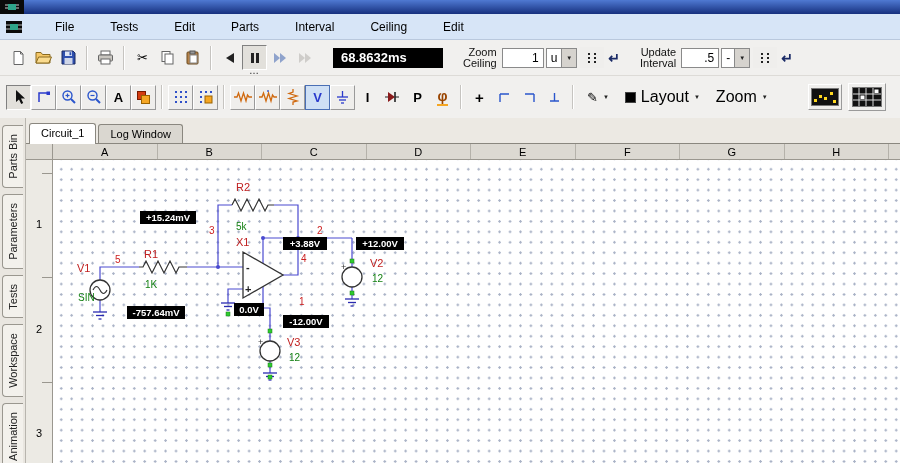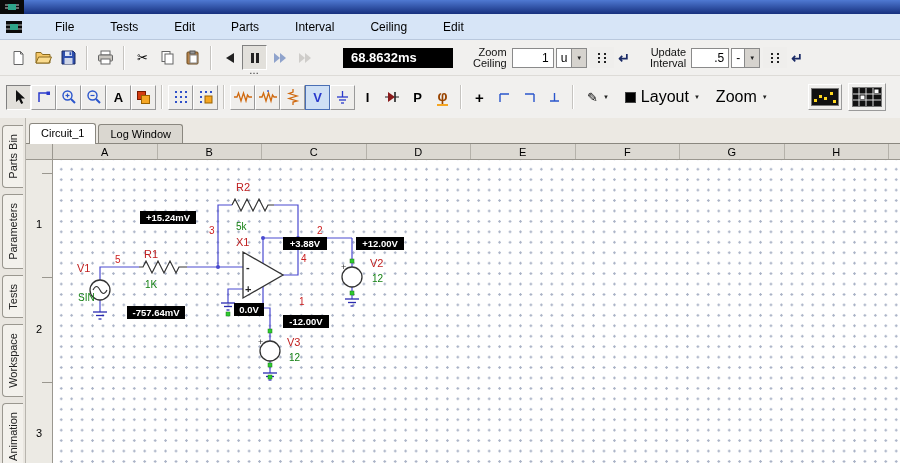--- a/index.html
+++ b/index.html
@@ -22,21 +22,21 @@
   .tb2{height:42px;padding:0 6px}
   .tbtn{width:25px;height:25px;display:flex;align-items:center;justify-content:center;border:1px solid transparent;background:transparent;position:relative;flex:0 0 auto}
   .raised{border-color:#fff #9a9a9a #9a9a9a #fff;background:#efeeec}
   .pressed{border-color:#808080 #fff #fff #808080;background:#e2e0db}
   .selected{border:1px solid #4a6fb5;background:#cfe0f5}
   .disabled{opacity:.55}
   .sep{width:2px;height:24px;border-left:1px solid #c6c4c0;border-right:1px solid #fff;margin:0 5px;flex:0 0 auto}
   .glyph{font-size:13px;line-height:1}
   .pdots{position:absolute;bottom:-7px;left:0;right:0;text-align:center;font-size:10px;letter-spacing:1px;color:#222}
 
-  .time{width:110px;height:20px;background:#000;color:#fff;font-weight:bold;font-size:13px;display:flex;align-items:center;padding-left:8px;margin:0 6px 0 26px;flex:0 0 auto}
+  .time{width:110px;height:20px;background:#000;color:#fff;font-weight:bold;font-size:13px;display:flex;align-items:center;padding-left:8px;margin:0 6px 0 16px;flex:0 0 auto}
   .lbl2{font-size:11px;line-height:11px;text-align:right;margin:0 5px 0 14px;color:#111}
   .numin{height:20px;border:1px solid #8a8a8a;background:#fff;display:flex;align-items:center;justify-content:flex-end;padding:0 4px;font-size:12px;flex:0 0 auto}
   .combo{display:flex;height:20px;border:1px solid #8a8a8a;background:#fff;align-items:stretch;margin-left:2px;flex:0 0 auto}
   .combo .val{padding:2px 4px;font-size:12px;min-width:12px;text-align:center}
   .combo .arrow{width:15px;background:#d6d3ce;border-left:1px solid #8a8a8a;display:flex;align-items:center;justify-content:center;font-size:6px;color:#222}
   .spin{width:24px;height:21px;margin-left:3px;display:flex;align-items:center;justify-content:center;flex:0 0 auto}
   .enter{font-weight:bold;font-size:14px;color:#1a2a66;margin:0 6px 0 4px}
 
   .ddbtn{display:flex;align-items:center;gap:5px;padding:3px 7px;border:1px solid transparent}
   .swatch{width:11px;height:11px;background:#000;border:1px solid #444;display:inline-block}

